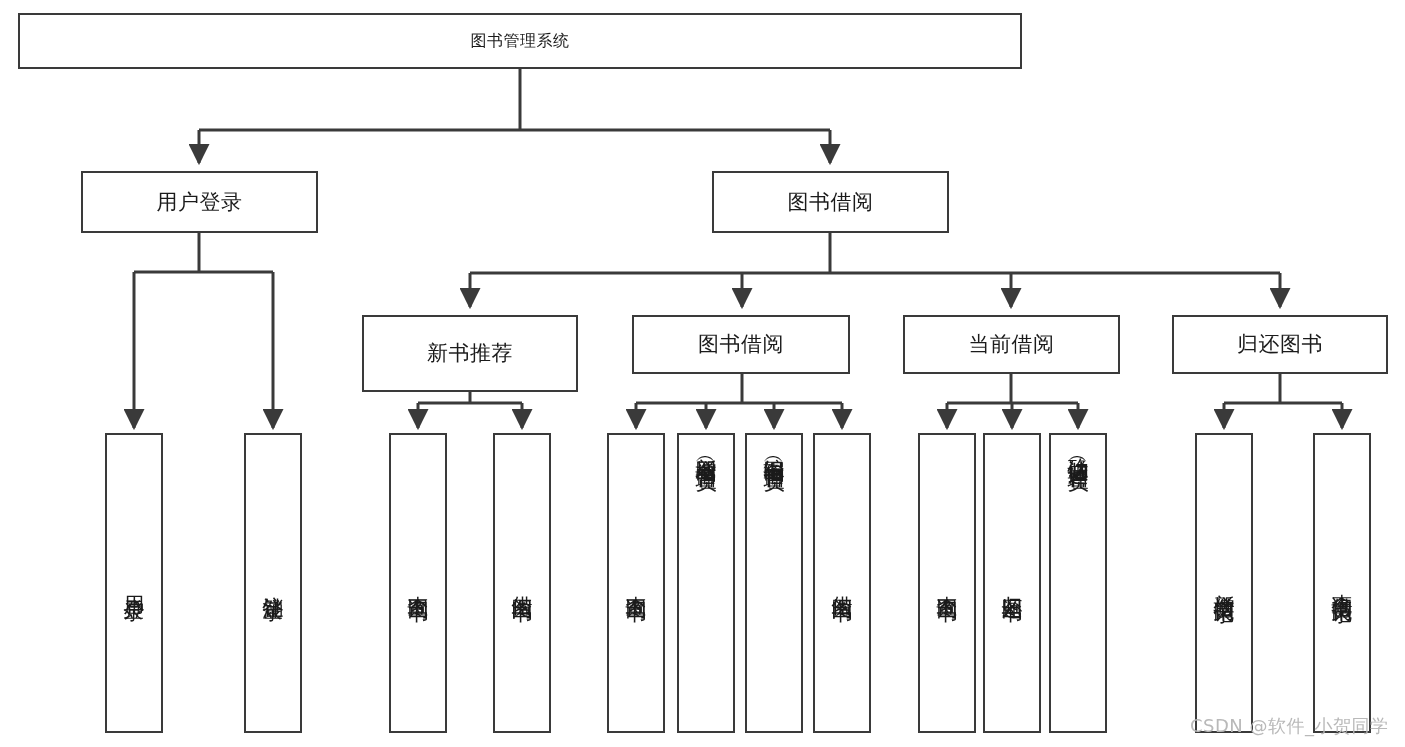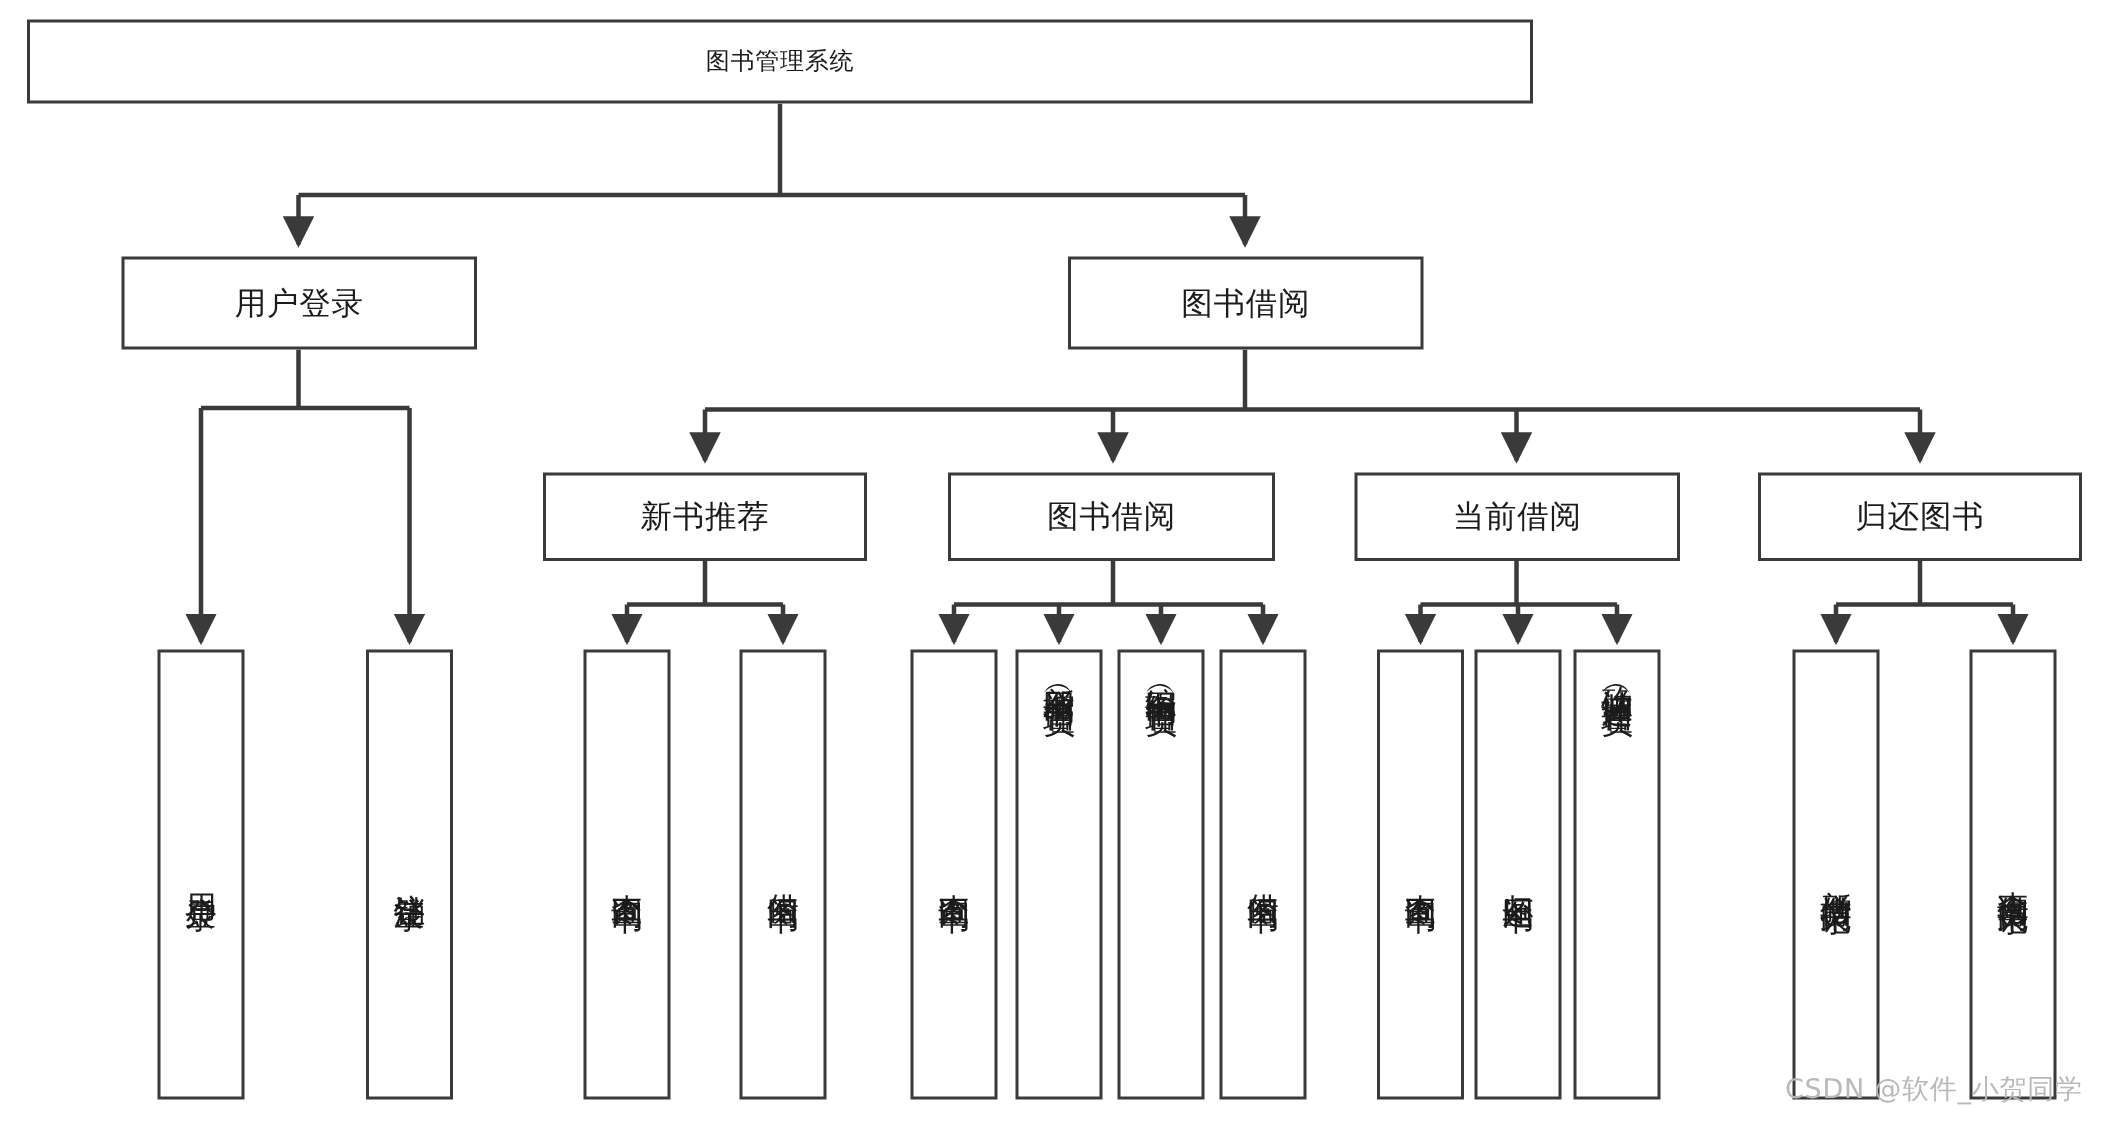--- a/index.html
+++ b/index.html
@@ -138,21 +138,21 @@
   </div>
 
   <div class="node horiz" style="left:81px; top:171px; width:237px; height:62px;">
     <span class="node-label">用户登录</span>
   </div>
 
   <div class="node horiz" style="left:712px; top:171px; width:237px; height:62px;">
     <span class="node-label">图书借阅</span>
   </div>
 
-  <div class="node horiz" style="left:362px; top:315px; width:216px; height:59px;">
+  <div class="node horiz" style="left:362px; top:315px; width:216px; height:77px;">
     <span class="node-label">新书推荐</span>
   </div>
 
   <div class="node horiz" style="left:632px; top:315px; width:218px; height:59px;">
     <span class="node-label">图书借阅</span>
   </div>
 
   <div class="node horiz" style="left:903px; top:315px; width:217px; height:59px;">
     <span class="node-label">当前借阅</span>
   </div>

